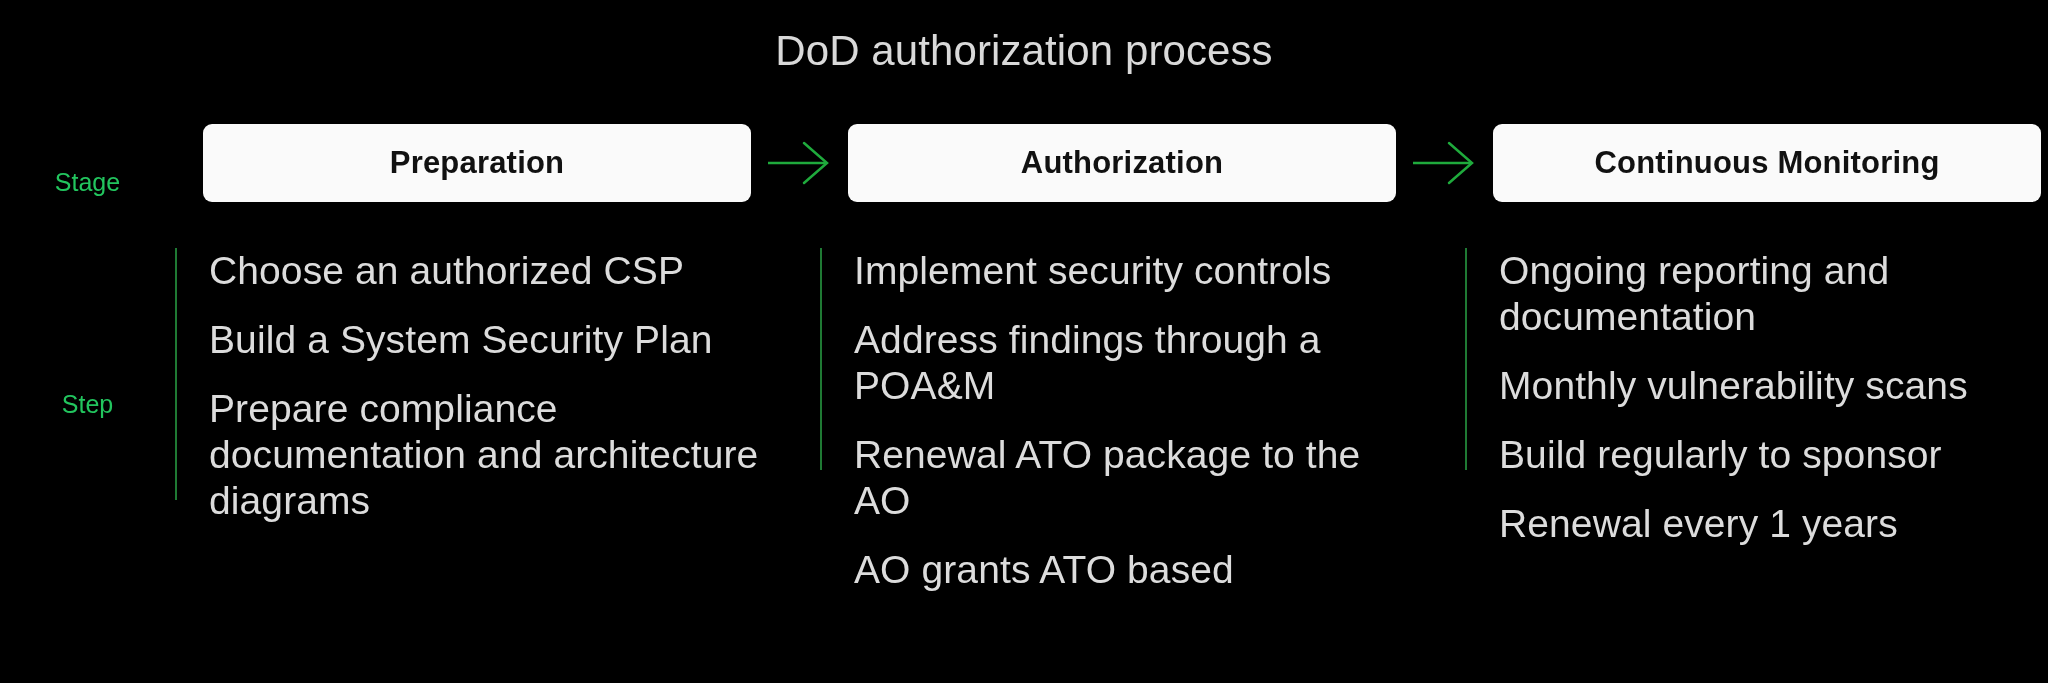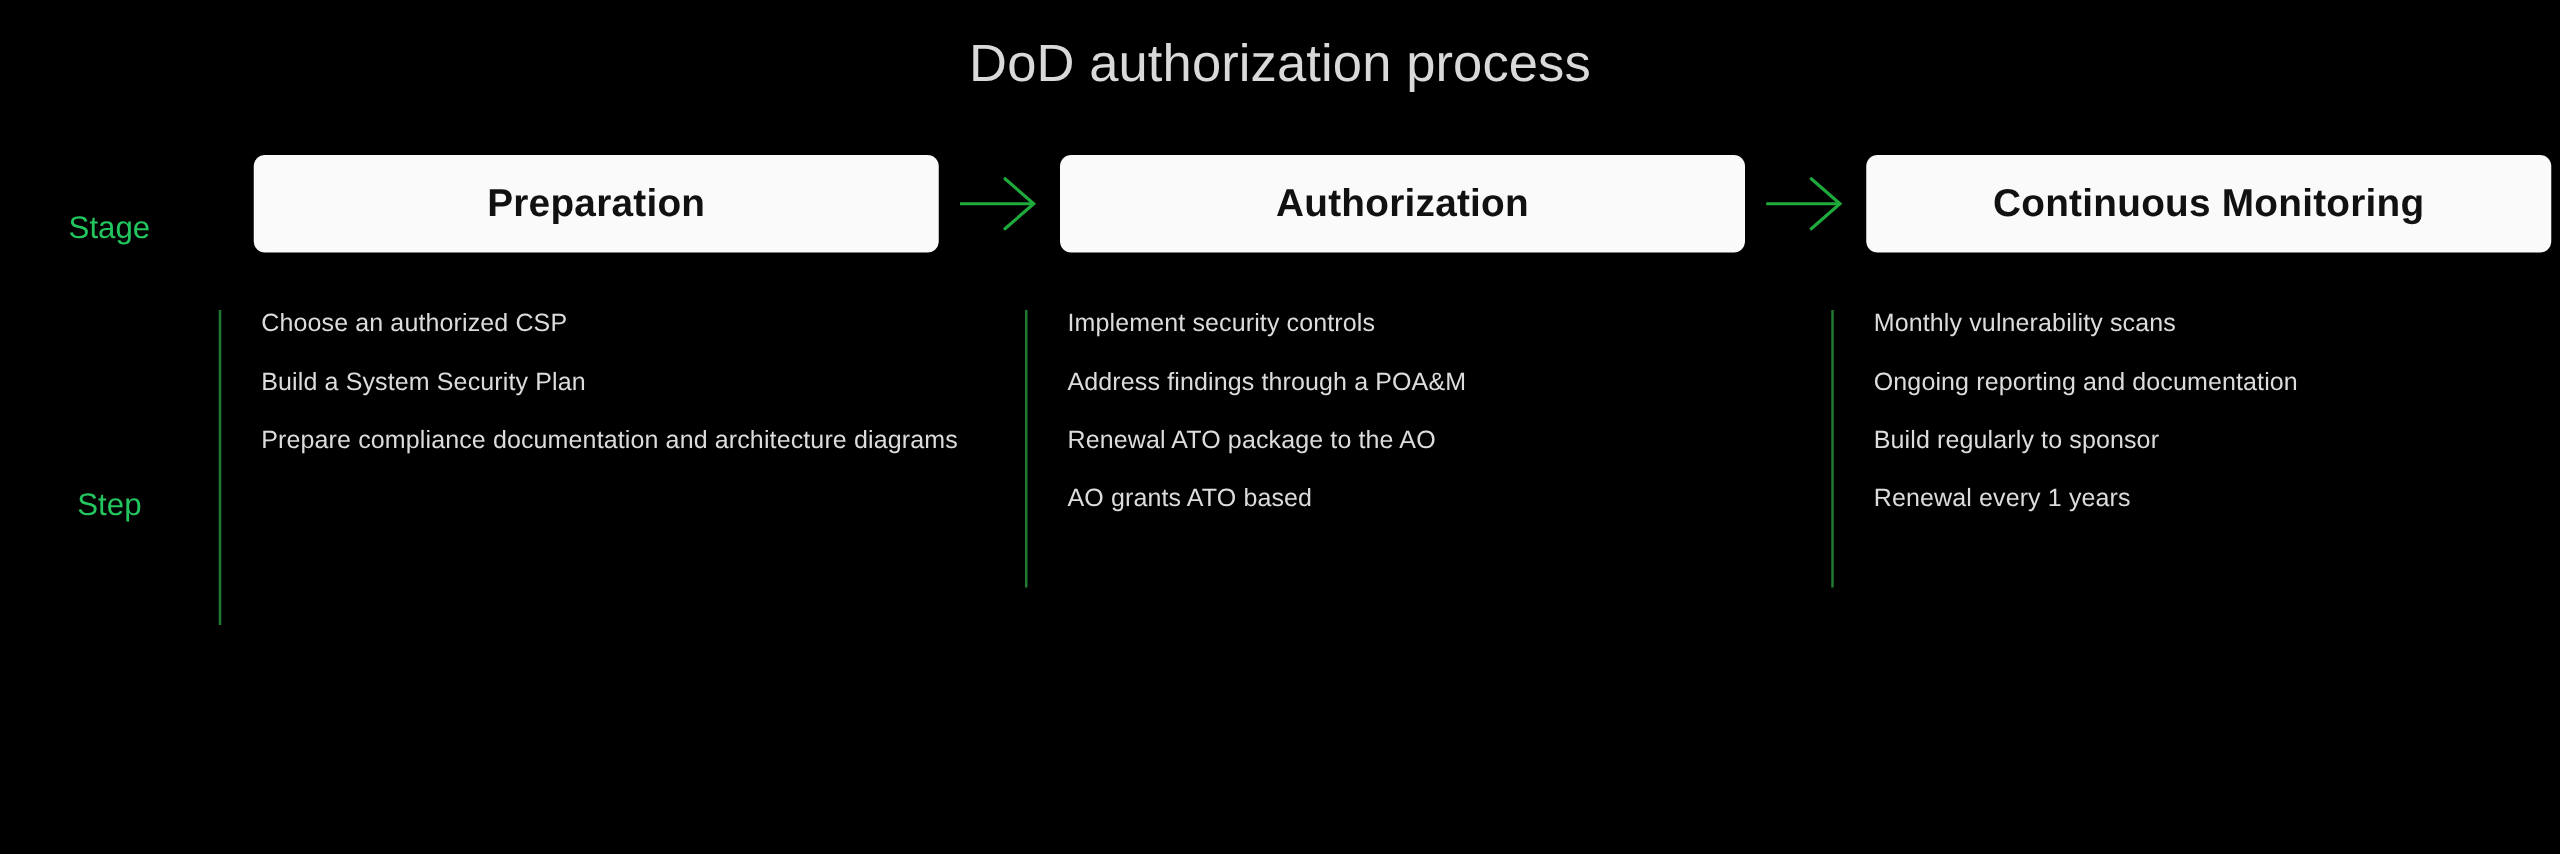--- a/index.html
+++ b/index.html
@@ -113,21 +113,21 @@
     top: 0;
     width: 2px;
     background: #1f7a34;
   }
   .step-col.c1 .col-rule { height: 252px; }
   .step-col.c2 .col-rule { height: 222px; }
   .step-col.c3 .col-rule { height: 222px; }
 
   .step-item {
     color: #dcdcdc;
-    font-size: 20px;
+    font-size: 39px;
     font-weight: 300;
     line-height: 1.18;
     margin-bottom: 23px;
     max-width: 560px;
     letter-spacing: 0.1px;
   }
 </style>
 </head>
 <body>
 
@@ -174,21 +174,21 @@
     <div class="step-col c2">
       <div class="col-rule"></div>
       <div class="step-item">Implement security controls</div>
       <div class="step-item">Address findings through a POA&amp;M</div>
       <div class="step-item">Renewal ATO package to the AO</div>
       <div class="step-item">AO grants ATO based</div>
     </div>
 
     <div class="step-col c3">
       <div class="col-rule"></div>
+      <div class="step-item">Ongoing reporting and documentation</div>
       <div class="step-item">Monthly vulnerability scans</div>
-      <div class="step-item">Ongoing reporting and documentation</div>
       <div class="step-item">Build regularly to sponsor</div>
       <div class="step-item">Renewal every 1 years</div>
     </div>
 
   </div>
 
 </div>
 
 </body></html>

